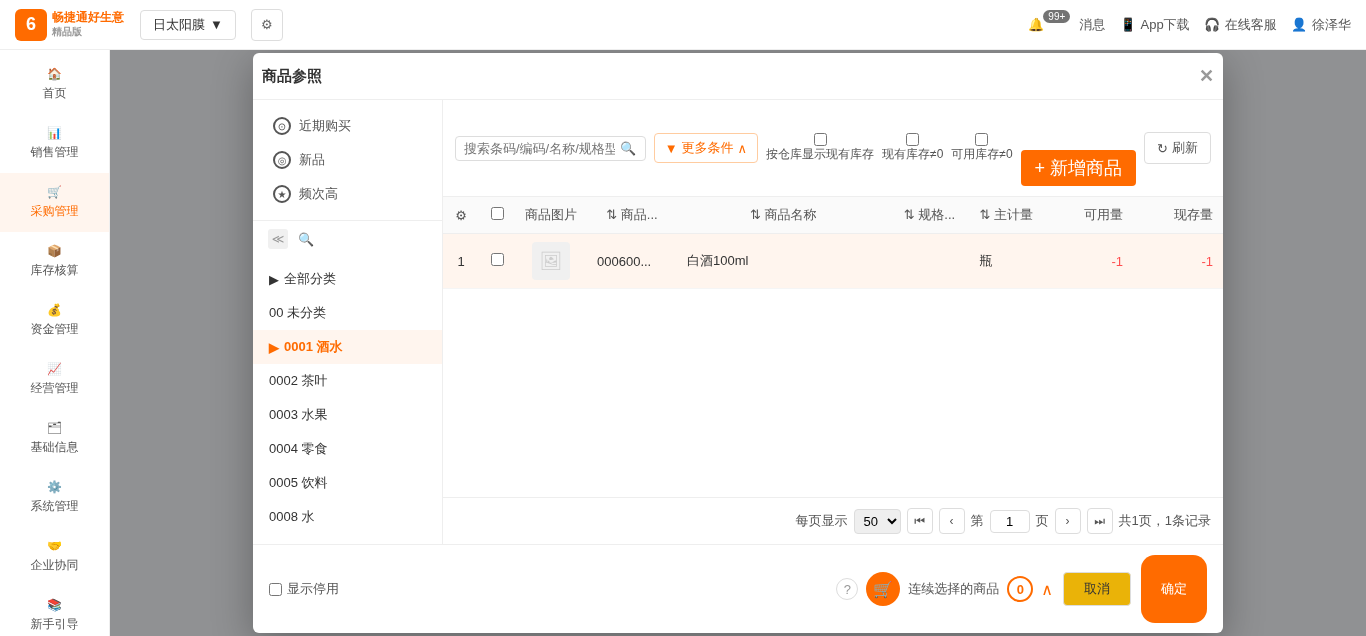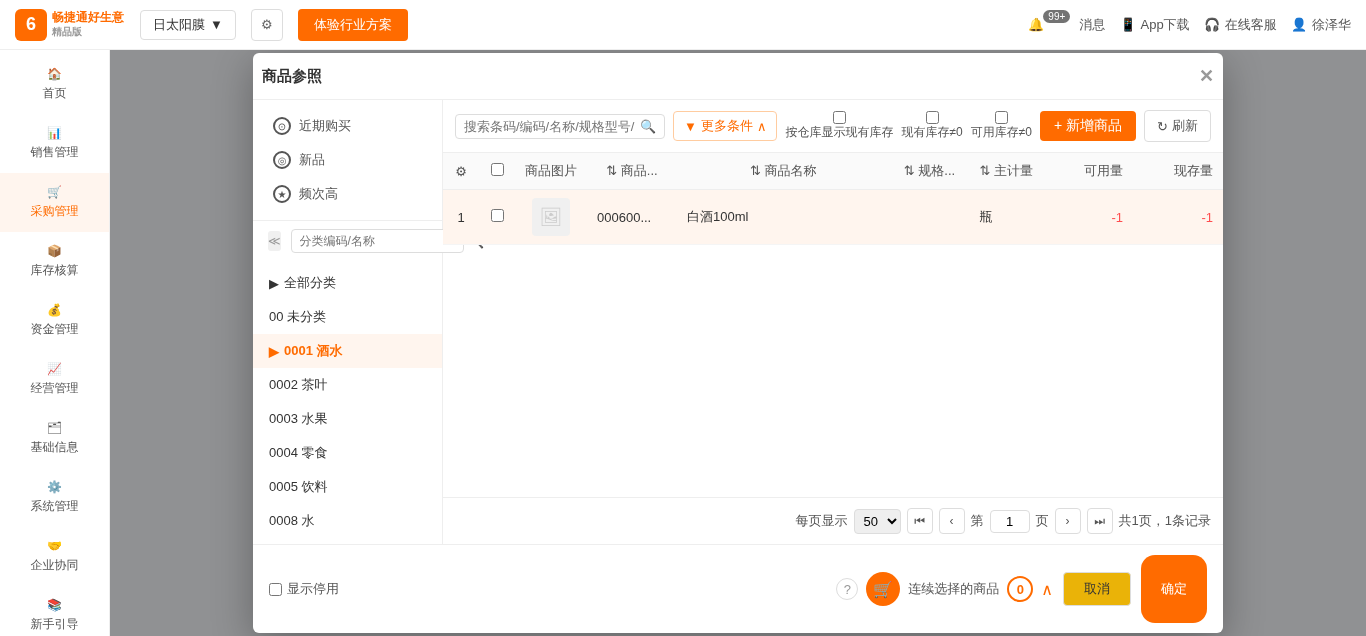--- a/index.html
+++ b/index.html
@@ -199,23 +199,24 @@
       color: #ff6b00; cursor: pointer; font-size: 13px;
       border: 1px solid #ffcca0; border-radius: 4px; padding: 5px 10px;
     }
     .checkbox-filter {
       display: flex; align-items: center; 
       color: #555; font-size: 12px; cursor: pointer; flex-direction: column;
     }
     .btn-add {
       background: #ff6b00; color: white;
       border: none; border-radius: 4px;
-      padding: 6px 14px; cursor: pointer; font-size: 14px;
+      padding: 6px 14px; cursor: pointer; font-size: 18px;
       display: flex; align-items: center; gap: 4px;
       margin-left: auto;
+      margin-top: 40px;
     }
     .btn-refresh {
       border: 1px solid #ddd; border-radius: 4px;
       padding: 6px 12px; cursor: pointer; font-size: 13px;
       display: flex; align-items: center; gap: 4px;
       background: white; color: #555;
     }
 
     
     .table-wrapper {
@@ -343,21 +344,20 @@
     </div>
   </div>
 
   <div class="nav-dropdown">
     <span>日太阳膜</span>
     <span>▼</span>
   </div>
 
   <div class="gear-btn">⚙</div>
 
-  <button class="nav-btn-orange">体验行业方案</button>
 
   <div class="nav-right">
     <div class="nav-right-item">
       <span>🔔</span>
       <span class="badge">99+</span>
       <span>消息</span>
     </div>
     <div class="nav-right-item">
       <span>📱</span>
       <span>App下载</span>
@@ -442,21 +442,20 @@
                 <span>新品</span>
               </div>
               <div class="left-tab">
                 <div class="left-tab-icon">★</div>
                 <span>频次高</span>
               </div>
             </div>
 
             <div class="left-panel-search">
               <div class="collapse-btn">≪</div>
-              <input type="text" placeholder="分类编码/名称" style="">
               <span>🔍</span>
             </div>
 
             <div class="category-list">
               <div class="category-item">
                 <span>▶</span>
                 <span>全部分类</span>
               </div>
               <div class="category-item">
                 <span>00 未分类</span>

